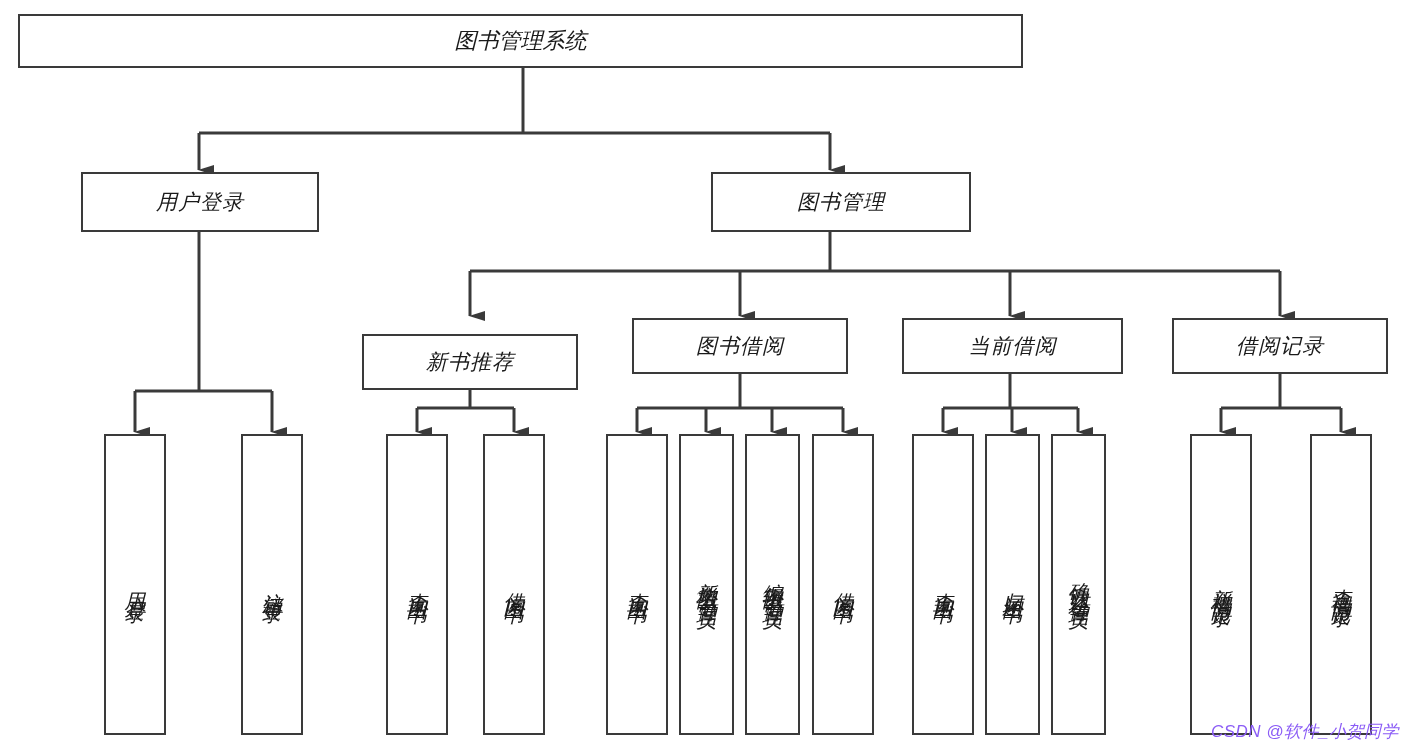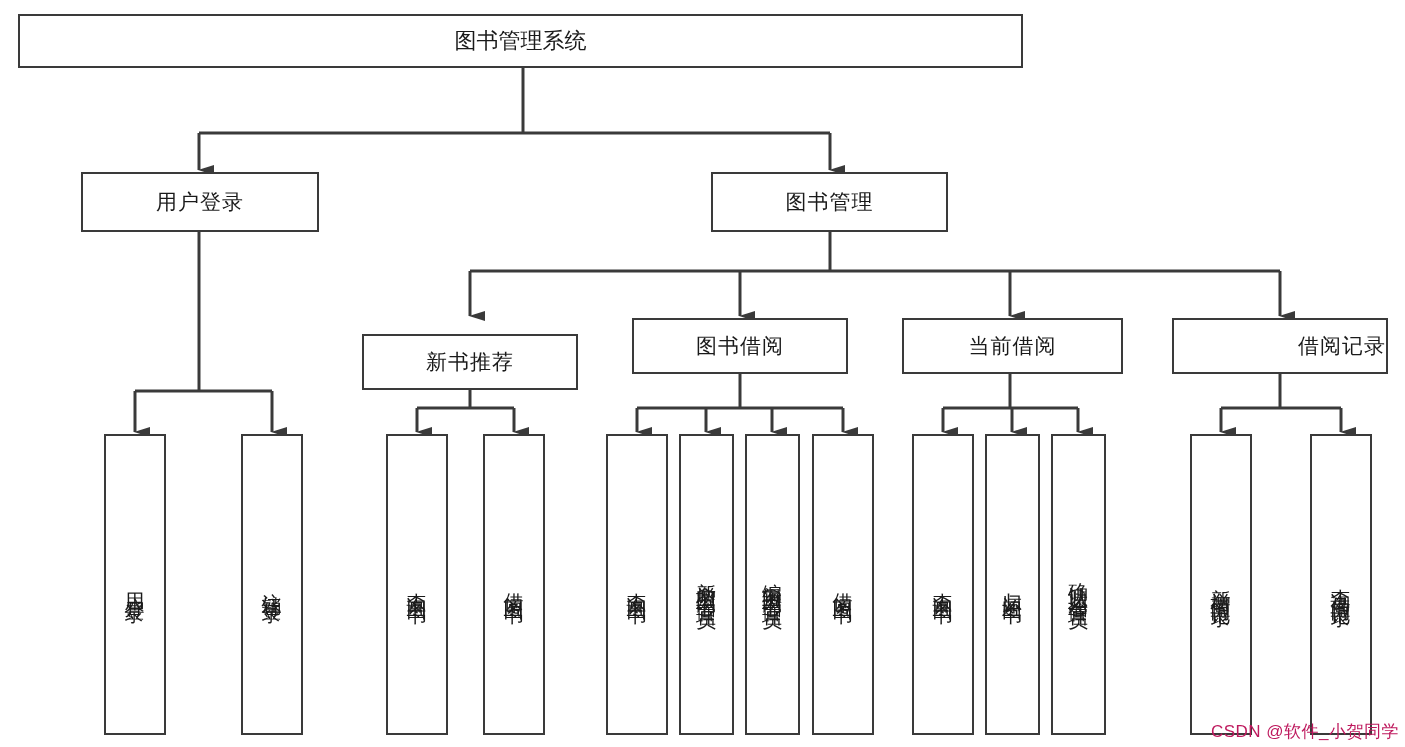--- a/index.html
+++ b/index.html
@@ -9,20 +9,21 @@
   }
   body {
     font-family: "Liberation Sans", "DejaVu Sans", sans-serif;
   }
   #canvas {
     position: relative;
     width: 1405px;
     height: 747px;
     background: #ffffff;
     overflow: hidden;
+    font-style: italic;
   }
   svg.edges {
     position: absolute;
     left: 0;
     top: 0;
     width: 1405px;
     height: 747px;
     pointer-events: none;
   }
   .node {
@@ -54,21 +55,21 @@
     display: block;
     writing-mode: vertical-rl;
     text-orientation: upright;
     white-space: nowrap;
   }
   .watermark {
     position: absolute;
     right: 6px;
     bottom: 4px;
     font-size: 17px;
-    color: #be185d;
+    color: #8b5cf6;
     letter-spacing: 0.5px;
     white-space: nowrap;
   }
 </style>
 </head>
 <body>
 
 <div id="canvas">
 
   <svg class="edges" viewBox="0 0 1405 747" xmlns="http://www.w3.org/2000/svg">
@@ -124,34 +125,34 @@
     </g>
   </svg>
 
   <div class="node root" style="left:18px; top:14px; width:1005px; height:54px;">
     <span>图书管理系统</span>
   </div>
 
   <div class="node horiz" style="left:81px; top:172px; width:238px; height:60px;">
     <span>用户登录</span>
   </div>
-  <div class="node horiz" style="left:711px; top:172px; width:237px; height:60px;">
+  <div class="node horiz" style="left:711px; top:172px; width:260px; height:60px;">
     <span>图书管理</span>
   </div>
 
   <div class="node horiz" style="left:362px; top:318px; width:216px; height:56px;margin-top:16px;">
     <span>新书推荐</span>
   </div>
   <div class="node horiz" style="left:632px; top:318px; width:216px; height:56px;justify-content:center;">
     <span>图书借阅</span>
   </div>
   <div class="node horiz" style="left:902px; top:318px; width:221px; height:56px;">
     <span>当前借阅</span>
   </div>
-  <div class="node horiz" style="left:1172px; top:318px; width:216px; height:56px;justify-content:flex-end;">
+  <div class="node horiz" style="left:1172px; top:318px; width:216px; height:56px;">
     <span>借阅记录</span>
   </div>
 
   <div class="node vert" style="left:104px; top:434px; width:62px; height:301px;">
     <span class="vlabel">用户登录</span>
   </div>
   <div class="node vert" style="left:241px; top:434px; width:62px; height:301px;">
     <span class="vlabel">注销登录</span>
   </div>
 

